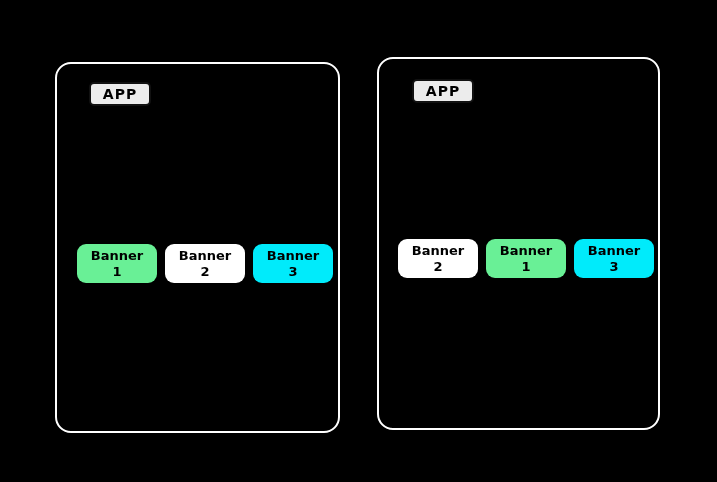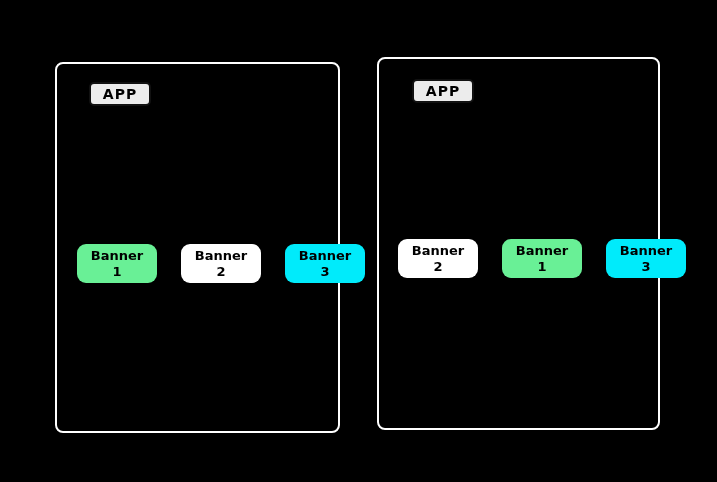--- a/index.html
+++ b/index.html
@@ -12,21 +12,21 @@
     width: 717px;
     height: 482px;
     background: #000000;
     overflow: hidden;
     font-family: "DejaVu Sans", "Liberation Sans", sans-serif;
   }
   .phone {
     position: absolute;
     box-sizing: border-box;
     border: 2px solid #ffffff;
-    border-radius: 8px;
+    border-radius: 16px;
     background: #000000;
   }
   .phone.left  { left: 55px;  top: 62px; width: 285px; height: 371px; }
   .phone.right { left: 377px; top: 57px; width: 283px; height: 373px; }
   .app-chip {
     position: absolute;
     box-sizing: border-box;
     width: 62px;
     height: 24px;
     background: #ececec;
@@ -40,21 +40,21 @@
   .phone.right .app-chip { left: 33px; top: 20px; }
   .app-chip span {
     font-weight: 700;
     font-size: 14px;
     letter-spacing: 1px;
     color: #000000;
   }
   .banner-row {
     position: absolute;
     display: flex;
-    gap: 24px;
+    gap: 8px;
     padding-left: 8px;
   }
   .phone.left  .banner-row { left: 12px; top: 180px; }
   .phone.right .banner-row { left: 11px; top: 180px; }
   .banner {
     box-sizing: border-box;
     width: 80px;
     height: 39px;
     border-radius: 9px;
     display: flex;

